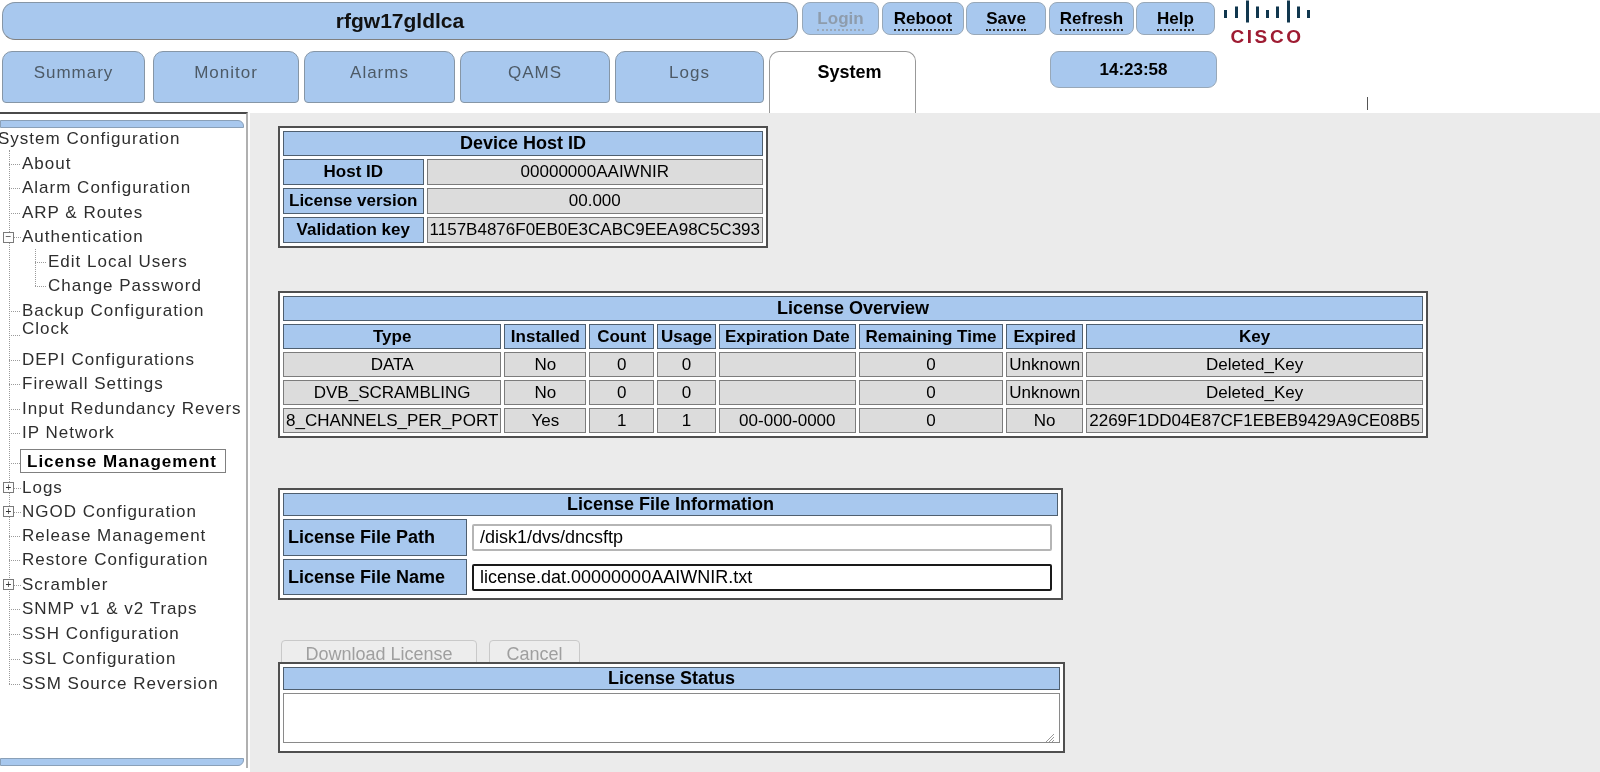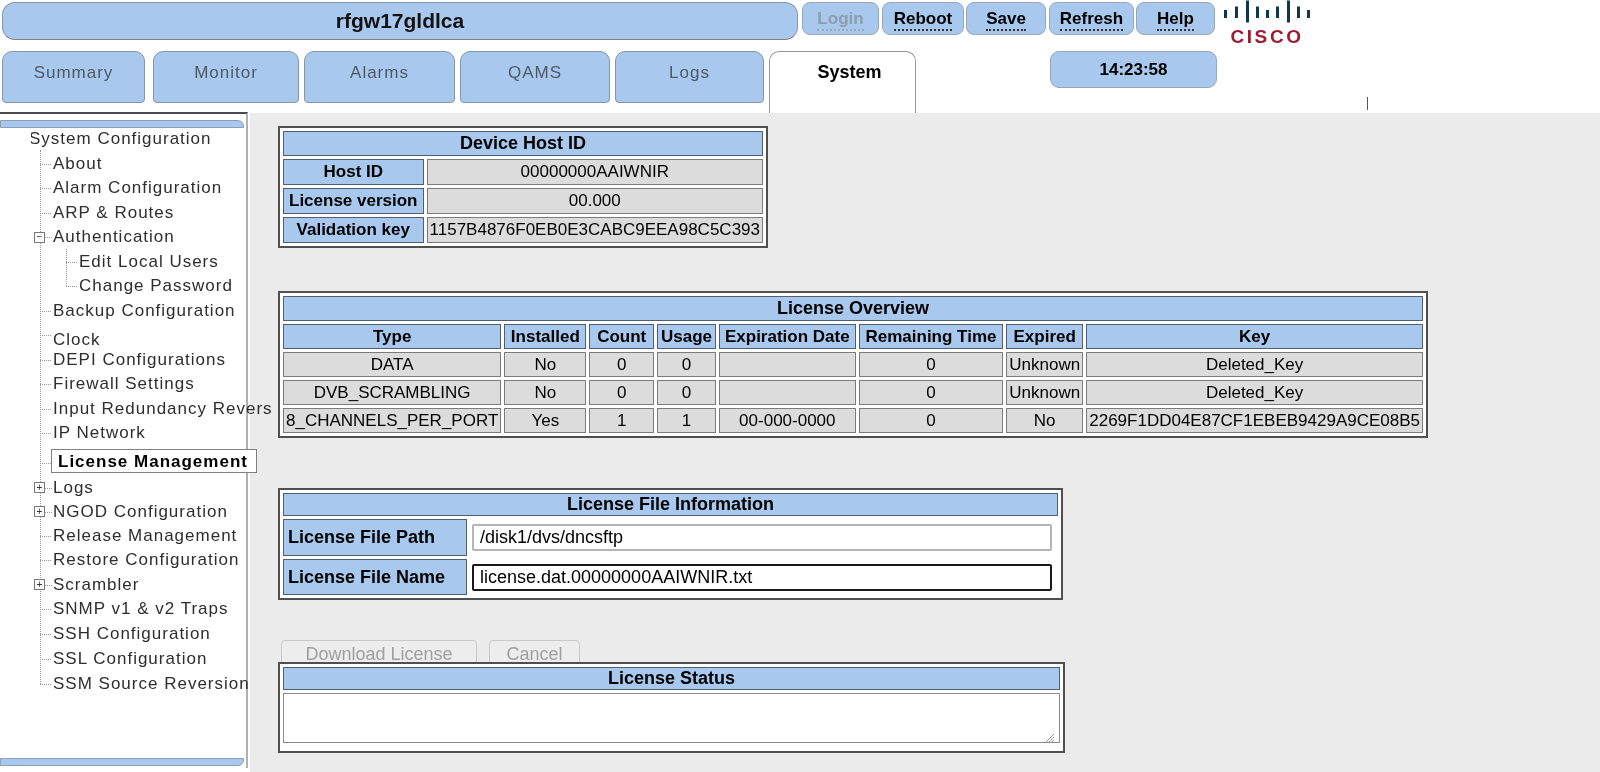--- a/index.html
+++ b/index.html
@@ -17,21 +17,21 @@
 #timebox { left:1050px; top:51px; width:167px; height:37px; background:#a8c8ee; border:1px solid #98a8b8; border-radius:9px; text-align:center; line-height:35px; font-weight:bold; font-size:17px; }
 #tick { left:1367px; top:97px; width:1px; height:13px; background:#555; }
 
 #logo { left:1220px; top:0px; width:100px; height:48px; }
 
 #graybg { left:250px; top:113px; width:1350px; height:659px; background:#ebebeb; }
 
 #sidebar { left:0px; top:112px; width:248px; height:656px; background:#fff; border-top:2px solid #4a4a4a; border-right:2px solid #b0b0b0; }
 #sb-top { position:absolute; left:0; top:6px; width:244px; height:8px; background:#a8c8ee; border:1px solid #8aa0b8; border-radius:0 6px 0 0; }
 #sb-bot { position:absolute; left:0; top:644px; width:244px; height:8px; background:#a8c8ee; border:1px solid #8aa0b8; border-radius:0 0 6px 0; }
-#tree { position:absolute; left:0; top:-112px; width:246px; height:768px; overflow:hidden;margin-left:31px; }
+#tree { position:absolute; left:0; top:-112px; width:246px; height:768px; overflow:hidden; }
 .ti { position:absolute; font-size:17px; color:#2e2e2e; white-space:nowrap; height:24px; line-height:24px; letter-spacing:1px; }
 .ti.sel { font-weight:bold; color:#000; border:1px solid #808080; background:#fff; padding:0 8px 0 6px; height:24px; line-height:23px; }
 .vdot { position:absolute; width:1px; border-left:1px dotted #9a9a9a; }
 .hdot { position:absolute; height:1px; border-top:1px dotted #9a9a9a; }
 .pm { position:absolute; width:11px; height:11px; border:1px solid #7a7a7a; background:#fcfcfc; line-height:9px; text-align:center; font-size:10px; color:#333; }
 .pm span { position:relative; top:-0.5px; }
 
 table { border-collapse:separate; border-spacing:3px; background:#fff; border:2px solid #4f4f4f; }
 td { text-align:center; font-size:17px; color:#000; padding:0 2px; }
 td.h { background:#a8c8ee; border:1px solid #4f5f6f; font-weight:bold; font-size:18px; }
@@ -101,21 +101,21 @@
 <div class="pm" style="left:3px;top:229.5px"><span>−</span></div>
 <div class="hdot" style="left:14px;top:235px;width:7px"></div>
 <div class="ti" style="left:22px;top:223px">Authentication</div>
 <div class="hdot" style="left:35px;top:259.5px;width:11px"></div>
 <div class="ti" style="left:48px;top:247.5px">Edit Local Users</div>
 <div class="hdot" style="left:35px;top:284px;width:11px"></div>
 <div class="ti" style="left:48px;top:272px">Change Password</div>
 <div class="hdot" style="left:9px;top:308.5px;width:11px"></div>
 <div class="ti" style="left:22px;top:296.5px">Backup Configuration</div>
 <div class="hdot" style="left:9px;top:333px;width:11px"></div>
-<div class="ti" style="left:22px;top:326px">Clock</div>
+<div class="ti" style="left:22px;top:315px">Clock</div>
 <div class="hdot" style="left:9px;top:357.5px;width:11px"></div>
 <div class="ti" style="left:22px;top:345.5px">DEPI Configurations</div>
 <div class="hdot" style="left:9px;top:382px;width:11px"></div>
 <div class="ti" style="left:22px;top:370px">Firewall Settings</div>
 <div class="hdot" style="left:9px;top:406.5px;width:11px"></div>
 <div class="ti" style="left:22px;top:394.5px">Input Redundancy Revers</div>
 <div class="hdot" style="left:9px;top:431px;width:11px"></div>
 <div class="ti" style="left:22px;top:419px">IP Network</div>
 <div class="hdot" style="left:9px;top:461px;width:11px"></div>
 <div class="ti sel" style="left:20px;top:447px">License Management</div>

